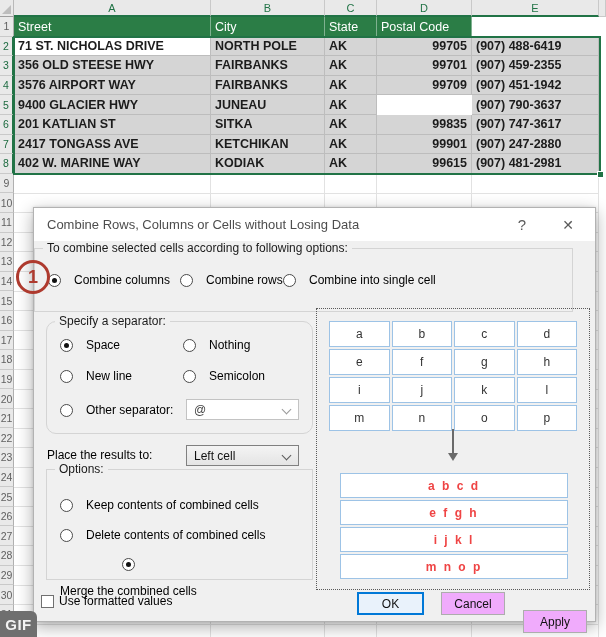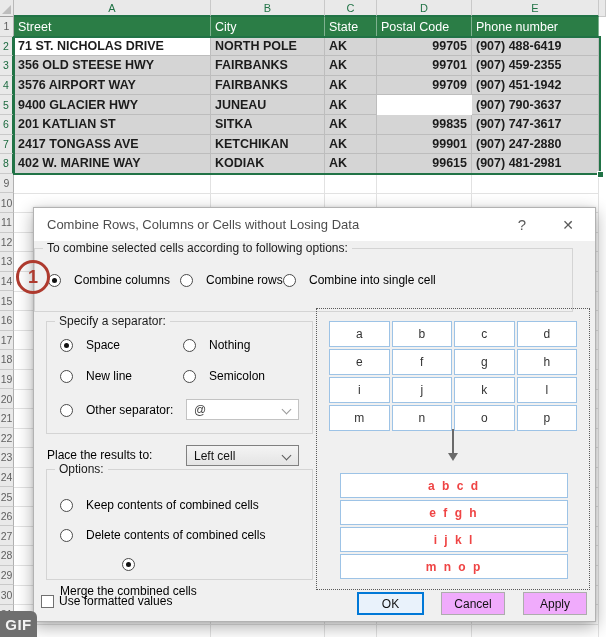--- a/index.html
+++ b/index.html
@@ -46,21 +46,21 @@
   .titlebar { position:absolute; left:0; top:0; right:0; height:33px; background:#fff; display:flex; align-items:center; }
   .title { margin-left:13px; font-size:13px; color:#4d4d4d; }
   .tb-btn { position:absolute; top:0; height:33px; width:30px; display:flex; align-items:center; justify-content:center;
     color:#5a5a5a; font-size:14px; cursor:default; }
   .tb-help { right:58px; font-size:15px; }
   .tb-close { right:12px; }
 
   .group { position:absolute; border:1px solid #d4d4d4; }
   .glabel { position:absolute; top:-8px; left:8px; background:#f0f0f0; padding:0 4px; font-size:12px; color:#1a1a1a; white-space:nowrap; }
   .g1 { left:0; top:40px; width:539px; height:64px; }
-  .g2 { left:12px; top:113px; width:267px; height:113px; }
+  .g2 { left:12px; top:113px; width:267px; height:113px;border-radius:10px; }
   .g3 { left:12px; top:261px; width:267px; height:111px; }
 
   .radio-item { position:absolute; display:flex; align-items:center; gap:13px; white-space:nowrap; }
   .radio { width:13px; height:13px; border-radius:50%; border:1px solid #4a4a4a; background:#fff; position:relative; flex:0 0 13px; }
   .radio.on::after { content:""; position:absolute; left:3px; top:3px; width:5px; height:5px; border-radius:50%; background:#111; }
 
   .combo { position:absolute; background:linear-gradient(#f4f4f4,#e4e4e4); border:1px solid #808080;
     display:flex; align-items:center; padding:0 22px 0 7px; font-size:12px; color:#111; }
   .combo.light { background:#fff; border-color:#c3c3c3; color:#444; }
   .chev { position:absolute; right:8px; top:6px; width:7px; height:7px;
@@ -85,21 +85,21 @@
   .arrow { position:absolute; left:50%; top:120px; transform:translateX(-50%); width:12px; }
   .arrow .shaft { width:1.5px; height:24px; background:#6a6a6a; margin:0 auto; }
   .arrow .head { width:0; height:0; margin:0 auto; border-left:5px solid transparent;
     border-right:5px solid transparent; border-top:8px solid #6a6a6a; }
 
   .btn { position:absolute; top:384px; height:23px; background:#f0abfc; border:1px solid #adadad;
     display:flex; align-items:center; justify-content:center; font-size:12px; color:#111; cursor:default; }
   .btn.primary { border:2px solid #0078d7; background:#e9f2fb; }
   .btn-ok { left:323px; width:67px; }
   .btn-cancel { left:407px; width:64px; }
-  .btn-apply { left:489px; width:64px; }
+  .btn-apply { left:489px; width:64px;margin-top:18px; }
 
   
   .annotation { position:absolute; left:16px; top:260px; width:34px; height:34px; border-radius:50%;
     border:3.5px solid #ae3a2e; display:flex; align-items:center; justify-content:center; z-index:30; }
   .annotation span { color:#ae3a2e; font-size:18px; font-weight:700; }
   .gif-badge { position:absolute; left:0; bottom:0; width:37px; height:26px; background:#6f6f6f;
     border-radius:0 6px 0 0; display:flex; align-items:center; justify-content:center; z-index:40; }
   .gif-badge span { color:#f2f2f2; font-size:15px; font-weight:700; letter-spacing:0.5px; }
 </style>
 </head>
@@ -157,21 +157,20 @@
       <div class="vline" style="left: 362px;"></div>
       <div class="vline" style="left: 457px;"></div>
       <div class="vline" style="left: 584px;"></div>
     </div>
   <div class="table" id="dataTable">
       <div class="trow head">
         <div class="tcell" style="width: 197px;">Street</div>
         <div class="tcell" style="width: 114px;">City</div>
         <div class="tcell" style="width: 52px;">State</div>
         <div class="tcell" style="width: 95px;">Postal Code</div>
-        <div class="tcell" style="width: 127px;">Phone number</div>
       </div>
       <div class="trow data">
         <div class="tcell active" style="width: 197px;">71 ST. NICHOLAS DRIVE</div>
         <div class="tcell" style="width: 114px;">NORTH POLE</div>
         <div class="tcell" style="width: 52px;">AK</div>
         <div class="tcell r" style="width: 95px;">99705</div>
         <div class="tcell" style="width: 127px;">(907) 488-6419</div>
       </div>
       <div class="trow data">
         <div class="tcell" style="width: 197px;">356 OLD STEESE HWY</div>

